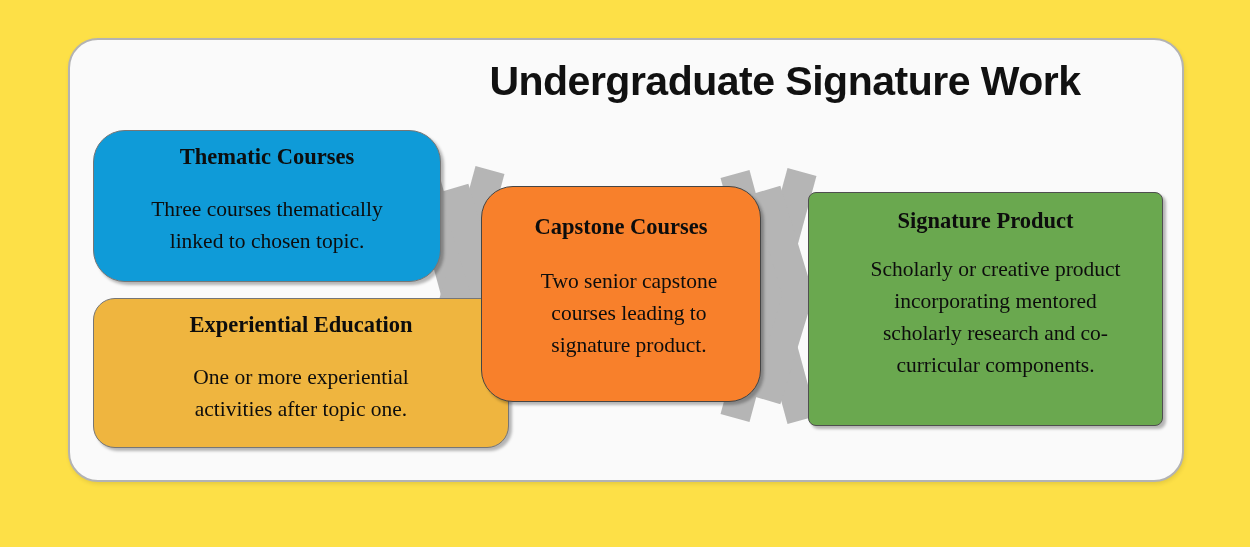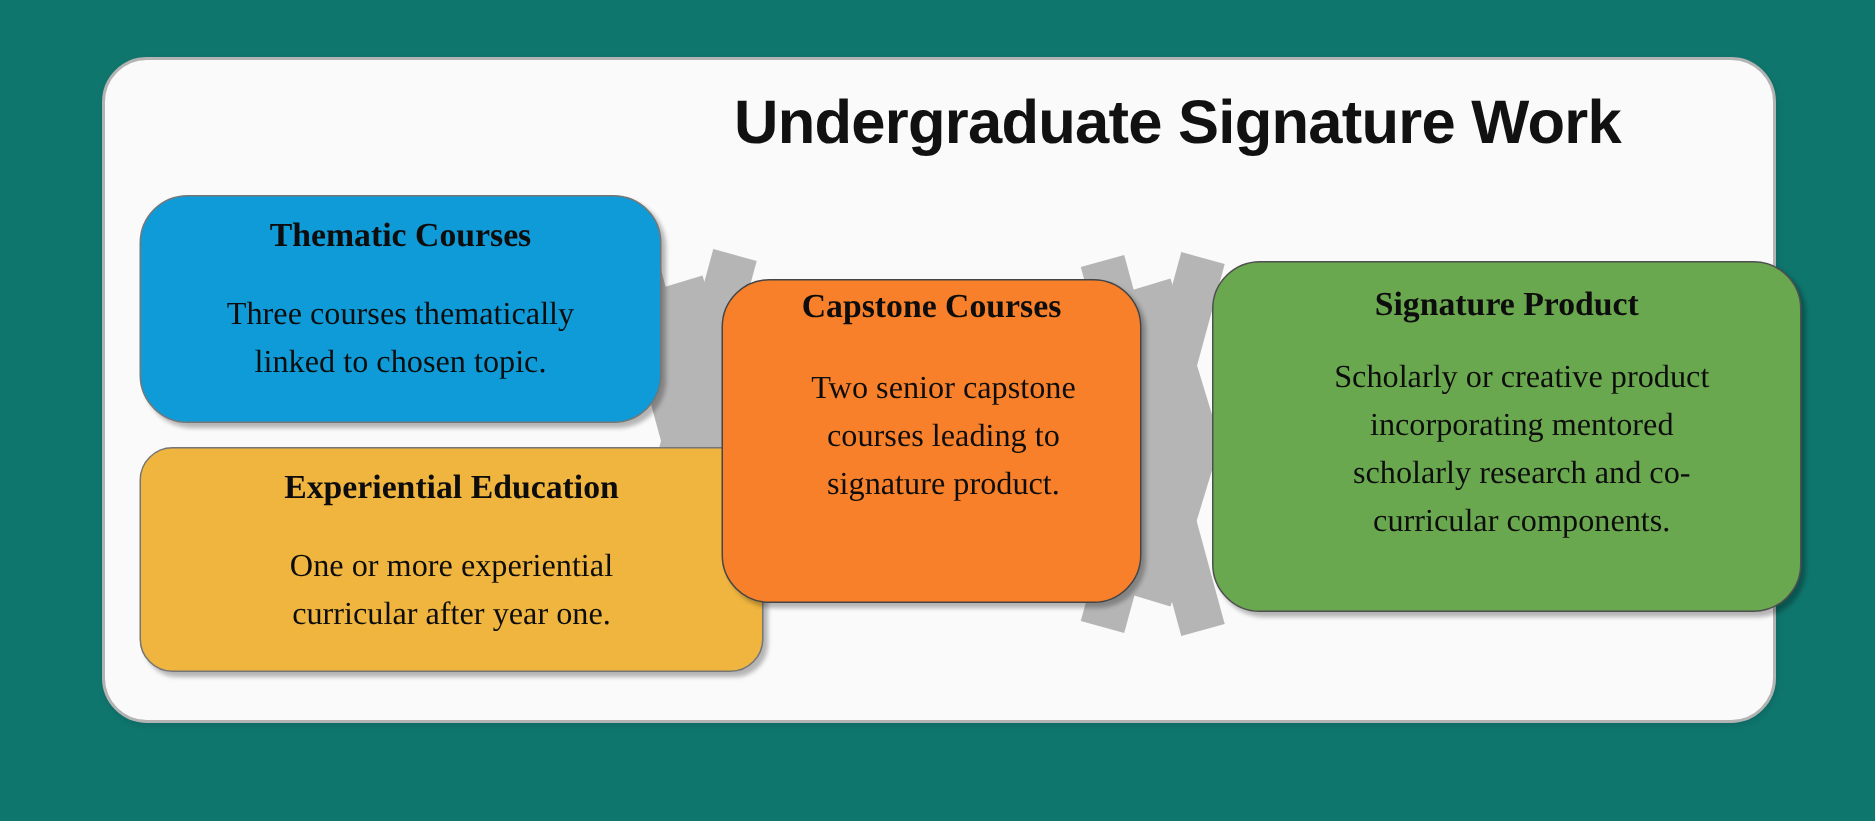--- a/index.html
+++ b/index.html
@@ -1,19 +1,19 @@
 <!DOCTYPE html>
 <html><head>
 <meta charset="utf-8">
 <style>
   html,body { margin:0; padding:0; background:#ffffff; }
   .canvas {
     position:relative;
     width:1250px; height:547px;
-    background:#0f766e;
+    background:#fde047;
     overflow:hidden;
     font-family:"Liberation Serif", serif;
   }
   .container {
     position:absolute;
     left:68px; top:38px;
     width:1112px; height:440px;
     background:#fafafa;
     border:2.5px solid #b3b3b3;
     border-radius:30px;
@@ -54,25 +54,25 @@
     left:93px; top:130px; width:348px; height:152px;
     border-radius:32px; border:1.6px solid #767676;
   }
   .node-experiential {
     left:93px; top:298px; width:416px; height:150px;
     border-radius:22px; border:1.6px solid #767676;
   }
   .node-capstone {
     left:481px; top:186px; width:280px; height:216px;
     border-radius:32px; border:1.6px solid #454545;
-    padding-top:3px;
+    padding-top:26px;
   }
   .node-signature {
-    left:808px; top:174px; width:393px; height:234px;
-    border-radius:32px; border:1.6px solid #4f4f4f;
+    left:808px; top:192px; width:355px; height:234px;
+    border-radius:8px; border:1.6px solid #4f4f4f;
     padding-top:14px;
   }
   .node-heading {
     font-size:22.5px;
     font-weight:bold;
     line-height:28px;
     text-align:center;
   }
   .node-body {
     margin-top:22px;
@@ -111,21 +111,21 @@
 
   <div class="node node-thematic" style="background: rgb(15, 155, 216);">
     <div class="node-heading">Thematic Courses</div>
     <div class="node-body">Three courses thematically
 linked to chosen topic.</div>
   </div>
 
   <div class="node node-experiential" style="background: rgb(239, 181, 63);">
     <div class="node-heading">Experiential Education</div>
     <div class="node-body">One or more experiential
-curricular after year one.</div>
+activities after topic one.</div>
   </div>
 
   <div class="node node-capstone" style="background: rgb(248, 128, 43);">
     <div class="node-heading">Capstone Courses</div>
     <div class="node-body">Two senior capstone
 courses leading to
 signature product.</div>
   </div>
 
   <div class="node node-signature" style="background: rgb(106, 168, 79);">

